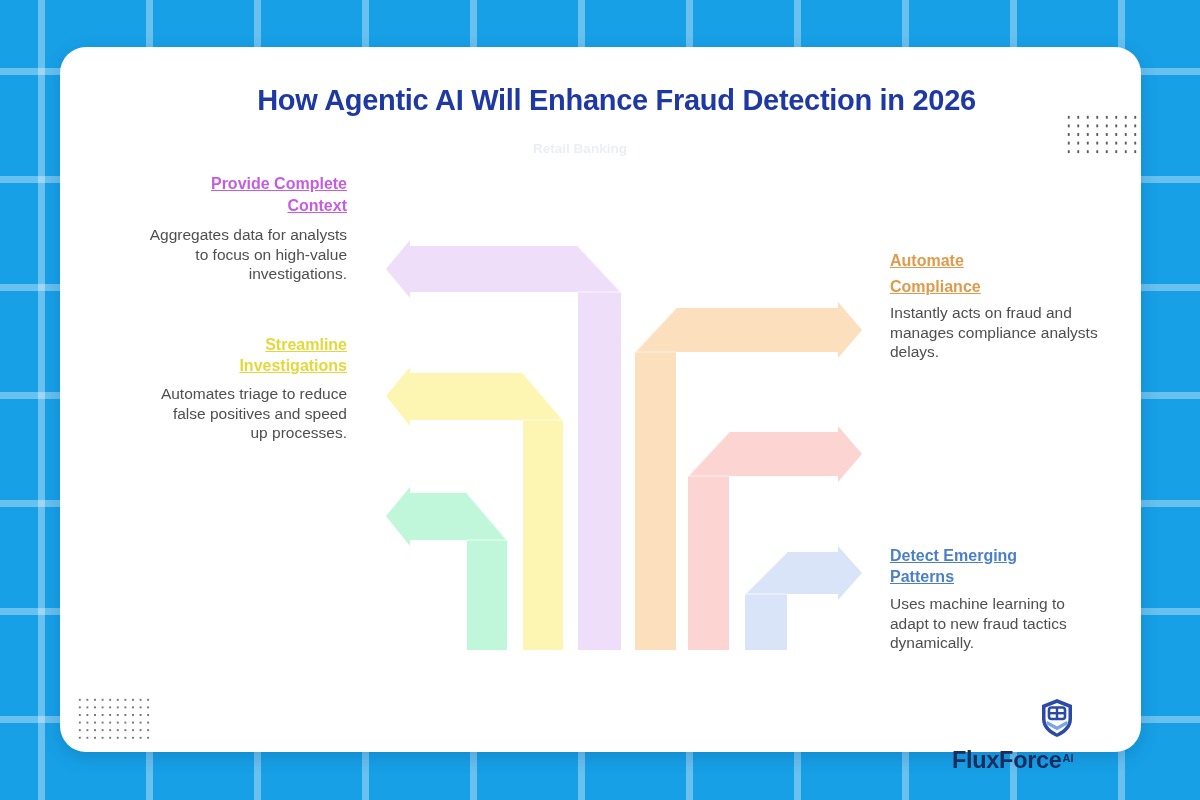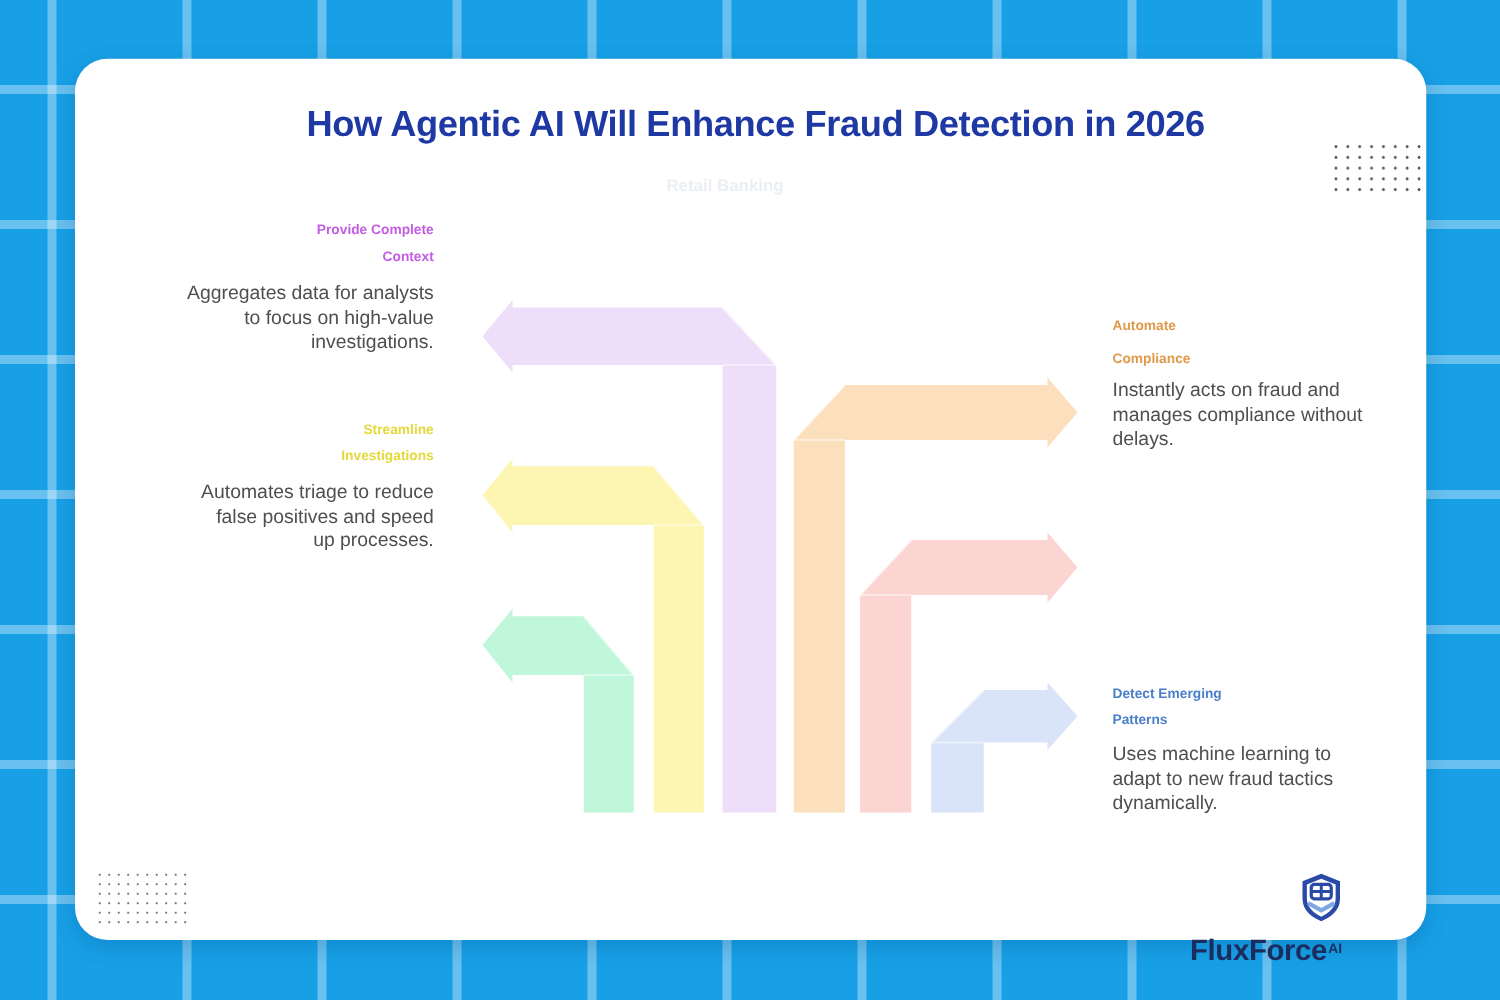--- a/index.html
+++ b/index.html
@@ -13,31 +13,31 @@
     background-size:108px 108px;
     background-position:38px 68px;
     font-family:"Liberation Sans", sans-serif;
   }
   .card {
     position:absolute; left:60px; top:47px; width:1081px; height:705px;
     background:#ffffff; border-radius:26px;
     box-shadow:0 5px 18px rgba(0,50,110,0.20);
   }
   .title {
-    position:absolute; left:64px; top:84px; width:1081px;
+    position:absolute; left:76px; top:84px; width:1081px;
     text-align:center; font-size:29px; font-weight:bold; color:#1e39a3;
     letter-spacing:-0.3px;
   }
   .watermark {
     position:absolute; left:460px; top:141px; width:240px;
     text-align:center; font-size:13.5px; font-weight:bold; color:#ebeff4;
   }
   .arrows { position:absolute; left:0; top:0; width:1200px; height:800px; pointer-events:none; }
   .block { position:absolute; }
-  .block .heading { font-size:11px; font-weight:bold; line-height:21px; white-space:pre-line; }
+  .block .heading { font-size:16px; font-weight:bold; line-height:21px; white-space:pre-line;text-decoration:underline; }
   .block .body { font-size:15.5px; line-height:19.5px; color:#4f4f4f; white-space:pre-line; }
   .block.left { right:853px; width:260px; text-align:right; }
   .block.right { left:890px; width:262px; text-align:left; }
   .b1 { top:173px; } .b1 .heading { line-height:22px; } .b1 .body { margin-top:8px; }
   .b2 { top:334px; } .b2 .body { margin-top:8px; }
   .b3 { top:489px; } .b3 .body { margin-top:18px; }
   .b4 { top:248px; } .b4 .heading { line-height:26px; } .b4 .body { margin-top:3px; }
   .b5 { top:399px; } .b5 .body { margin-top:14px; }
   .b6 { top:545px; } .b6 .body { margin-top:7px; }
   .dots {
@@ -113,21 +113,21 @@
     <div class="body">Automates triage to reduce
 false positives and speed
 up processes.</div>
   </div>
 
 
   <div class="block right b4">
     <div class="heading" style="color: rgb(224, 154, 75);">Automate
 Compliance</div>
     <div class="body">Instantly acts on fraud and
-manages compliance without
+manages compliance analysts
 delays.</div>
   </div>
 
 
   <div class="block right b6">
     <div class="heading" style="color: rgb(75, 127, 201);">Detect Emerging
 Patterns</div>
     <div class="body">Uses machine learning to
 adapt to new fraud tactics
 dynamically.</div>

